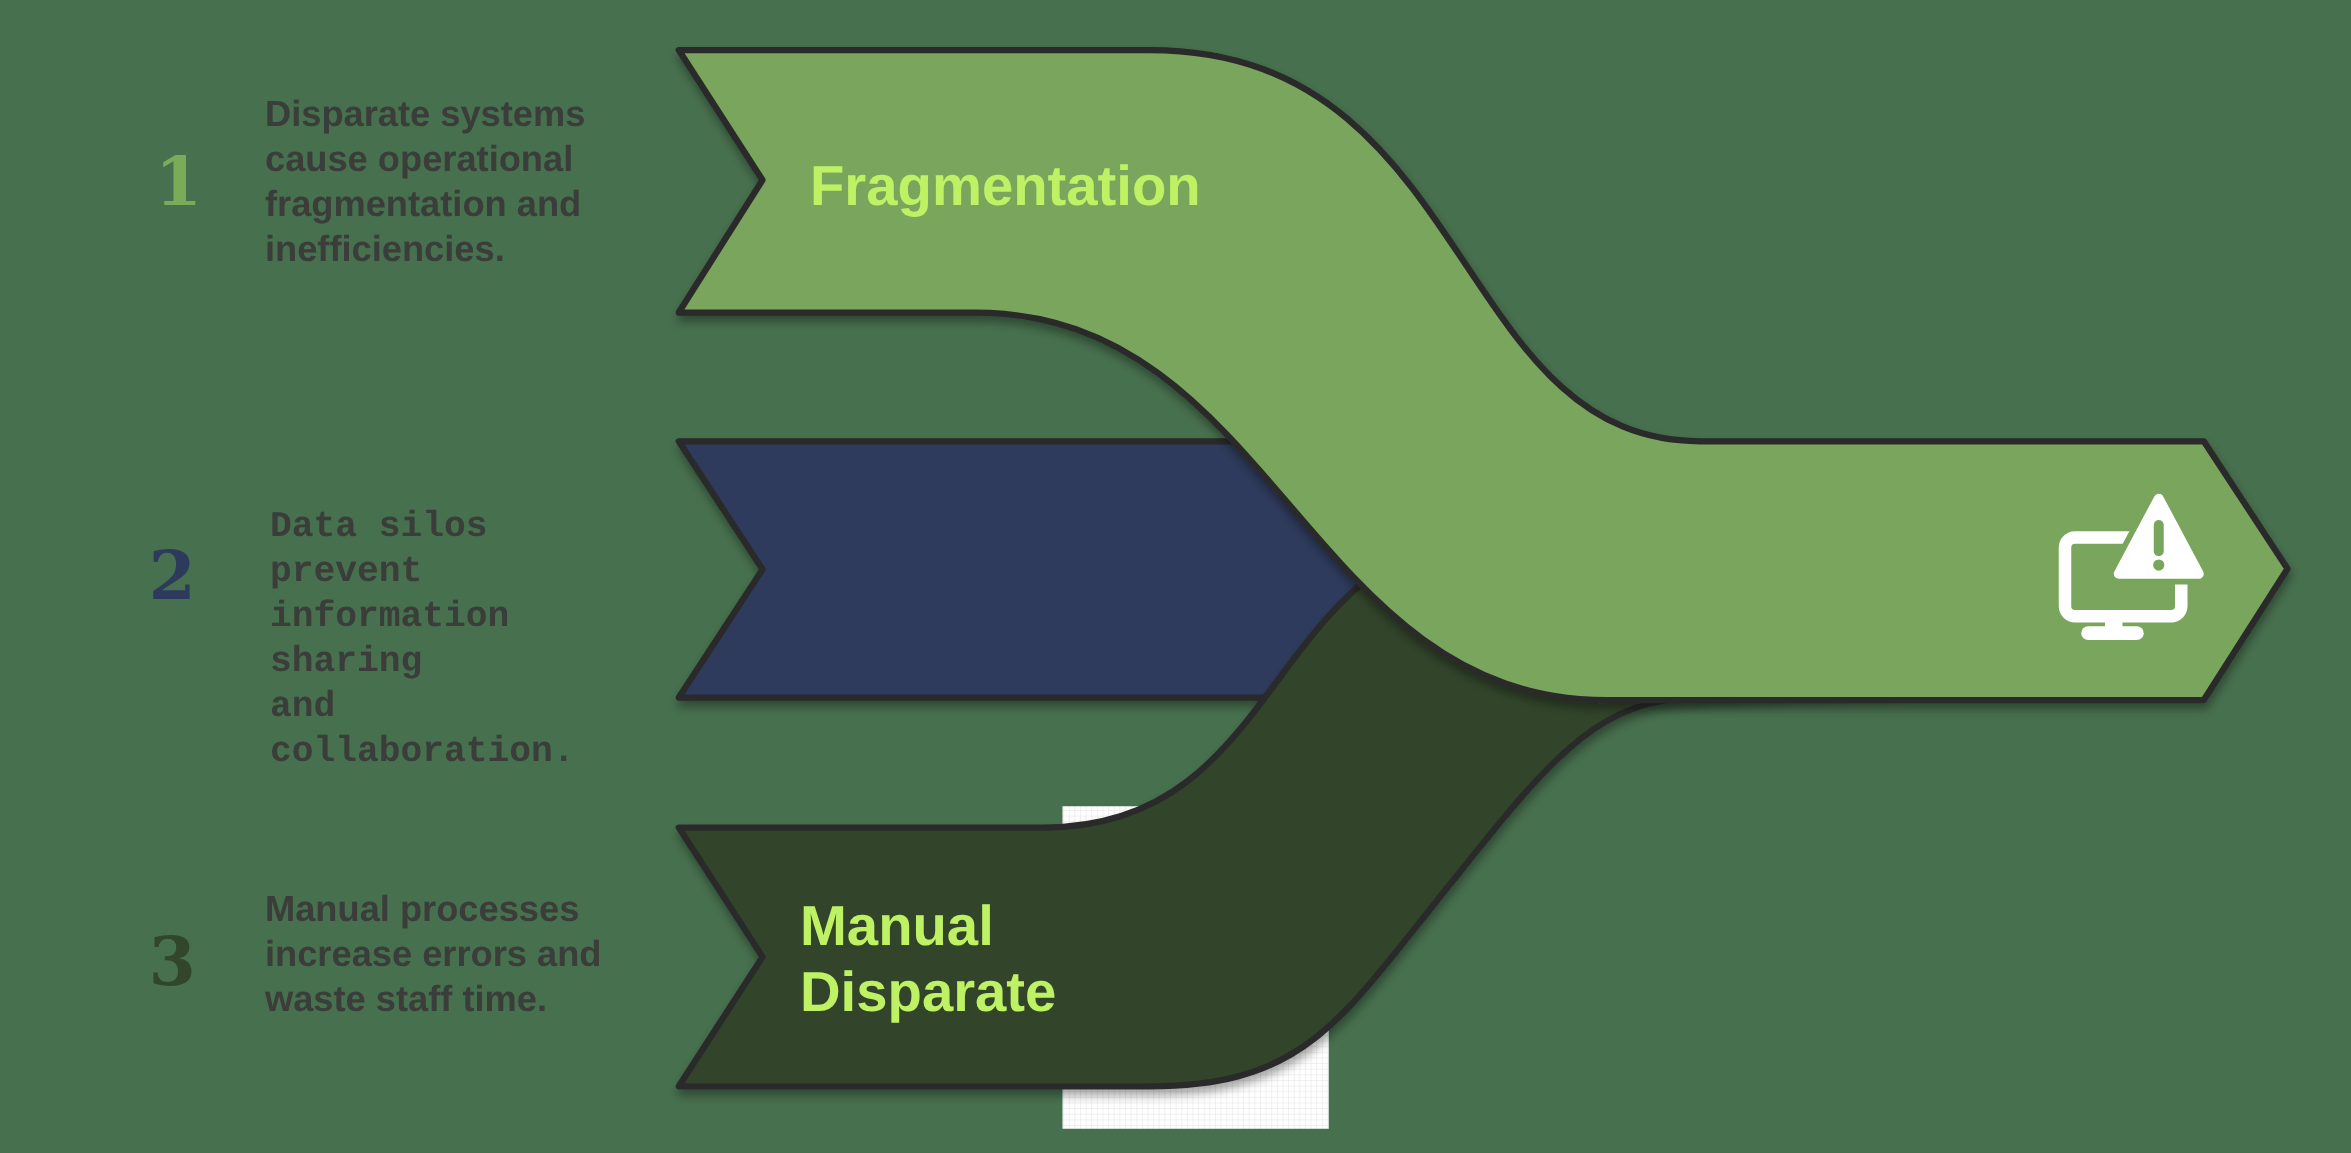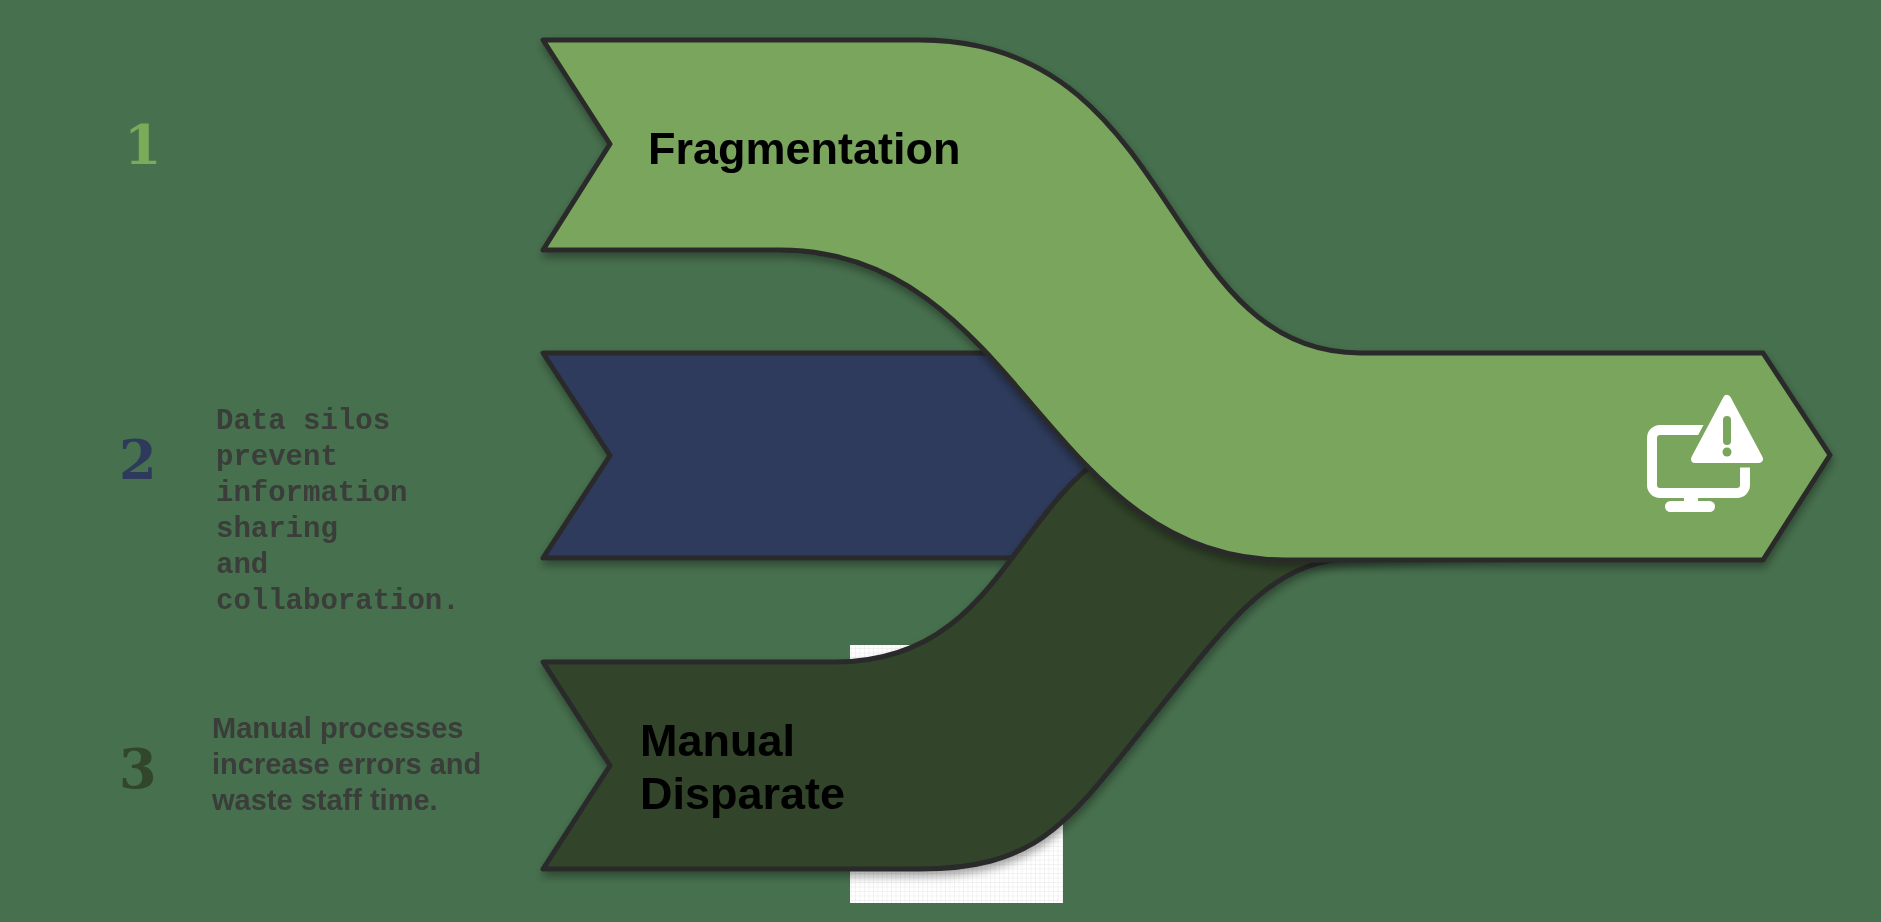--- a/index.html
+++ b/index.html
@@ -29,21 +29,21 @@
     white-space:pre-line;
     letter-spacing:0px;
   }
   .desc1{left:212px;top:74px;}
   .desc2{left:216px;top:404px;font-family:Liberation Mono, monospace;}
   .desc3{left:212px;top:710px;}
   .band-label{
     position:absolute;
     font-weight:700;
     font-size:45px;line-height:53px;
-    color:#000000;
+    color:#bef264;
     white-space:pre-line;
   }
   .label-frag{left:648px;top:122px;}
   .label-silos{left:648px;top:434px;}
   .label-manual{left:640px;top:714px;}
   .label-result{
     right:261px;top:384px;
     font-size:44px;line-height:51px;
     text-align:right;
   }
@@ -91,20 +91,24 @@
       <path d="M1727,399 L1759,459 L1695,459 Z" fill="#ffffff" stroke="#ffffff" stroke-width="8" stroke-linejoin="round"></path>
       <line x1="1727" y1="420" x2="1727" y2="441" stroke="#7aa55d" stroke-width="8" stroke-linecap="round"></line>
       <circle cx="1727" cy="452" r="4.5" fill="#7aa55d"></circle>
     </g>
   </svg>
 
   <div class="num num1">1</div>
   <div class="num num2">2</div>
   <div class="num num3">3</div>
 
+  <div class="desc desc1">Disparate systems
+cause operational
+fragmentation and
+inefficiencies.</div>
   <div class="desc desc2">Data silos prevent
 information sharing
 and collaboration.</div>
   <div class="desc desc3">Manual processes
 increase errors and
 waste staff time.</div>
 
   <div class="band-label label-frag">Fragmentation</div>
   <div class="band-label label-manual">Manual
 Disparate</div>

